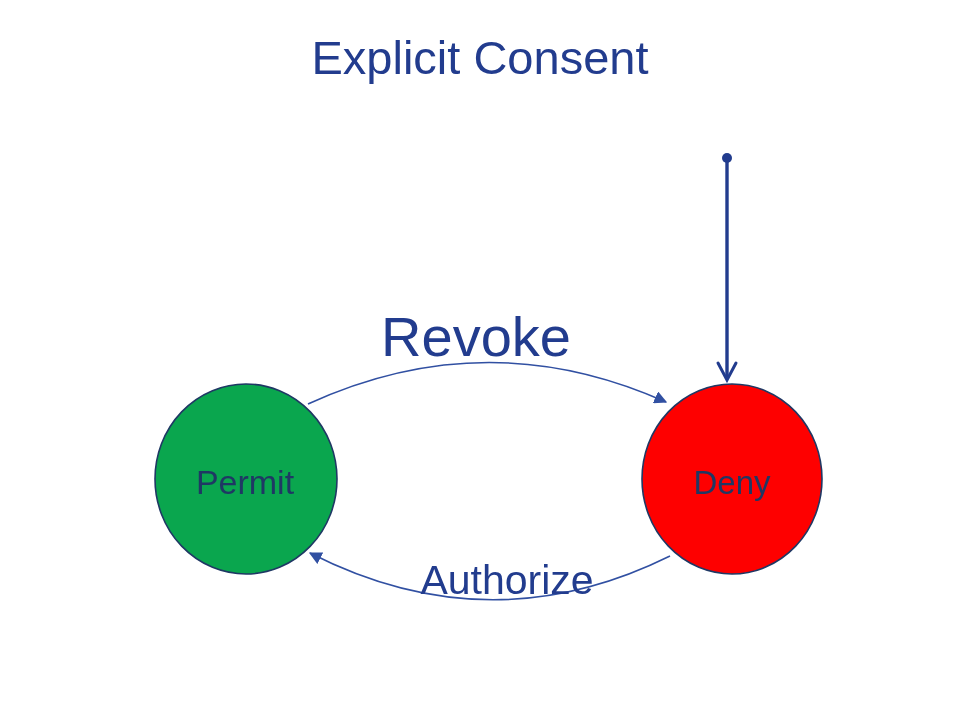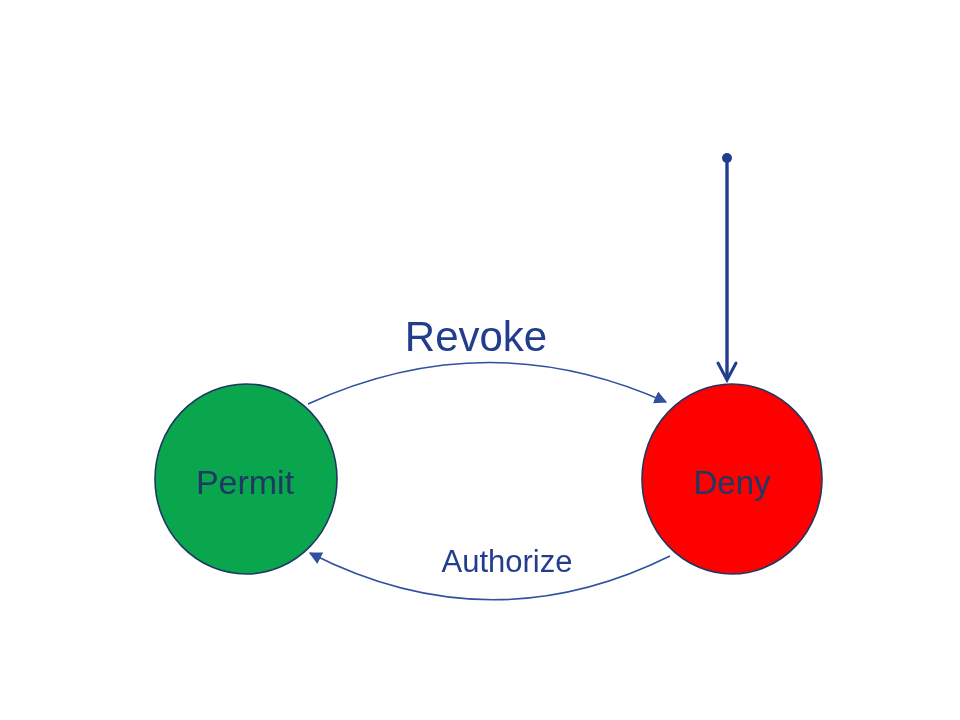--- a/index.html
+++ b/index.html
@@ -27,22 +27,22 @@
   .label {
     position: absolute;
     transform: translate(-50%, -50%);
     white-space: nowrap;
     color: var(--navy, #223c8e);
     line-height: 1;
     user-select: none;
   }
   .title-label     { left: 480px; top: 57px;  font-size: 47px; }
   .start-label     { left: 722px; top: 125px; font-size: 40px; }
-  .revoke-label    { left: 476px; top: 337px; font-size: 42px; }
-  .authorize-label { left: 507px; top: 561px; font-size: 31px; }
+  .revoke-label    { left: 476px; top: 337px; font-size: 56px; }
+  .authorize-label { left: 507px; top: 580px; font-size: 41px; }
   .state-label     { font-size: 34px; color: var(--state_text, #1f3864); text-align: right; }
   .permit-label    { left: 245px; top: 482px; }
   .deny-label      { left: 732px; top: 482px; font-size: 33px; }
 
   .state-ellipse        { stroke: var(--outline, #1f3864); stroke-width: 1.6; }
   .permit-ellipse       { fill: var(--green, #0aa64e); }
   .deny-ellipse         { fill: var(--red, #fe0000); }
   .transition-arc       { fill: none; stroke: var(--arc_blue, #3150a2); stroke-width: 1.6; }
   .arrowhead-path       { fill: var(--arc_blue, #3150a2); }
   .start-line           { stroke: var(--navy, #223c8e); stroke-width: 3.4; }
@@ -68,20 +68,21 @@
 
     <path class="transition-arc" d="M 670 556 Q 490 645 310 553" marker-end="url(#arrowhead)"></path>
 
     <g>
       <circle class="start-dot" cx="727" cy="158" r="5"></circle>
       <line class="start-line" x1="727" y1="158" x2="727" y2="377"></line>
       <polyline class="start-arrowhead" points="718,363 727,380 736,363"></polyline>
     </g>
   </svg>
 
+  <div class="label title-label">Explicit Consent</div>
 
 
   <div class="label revoke-label">Revoke</div>
 
   <div class="label authorize-label">Authorize</div>
 
   <div class="label state-label permit-label">Permit</div>
 
   <div class="label state-label deny-label">Deny</div>
 </div>

